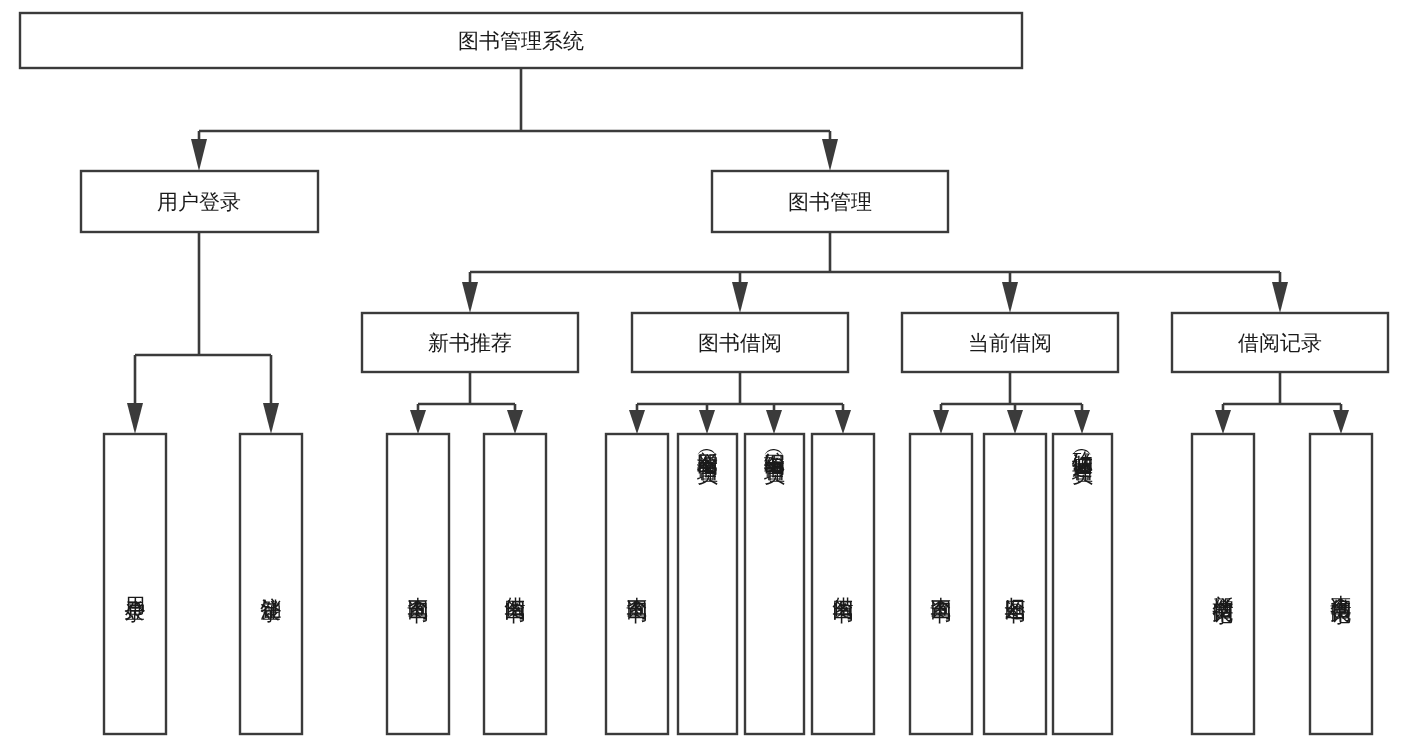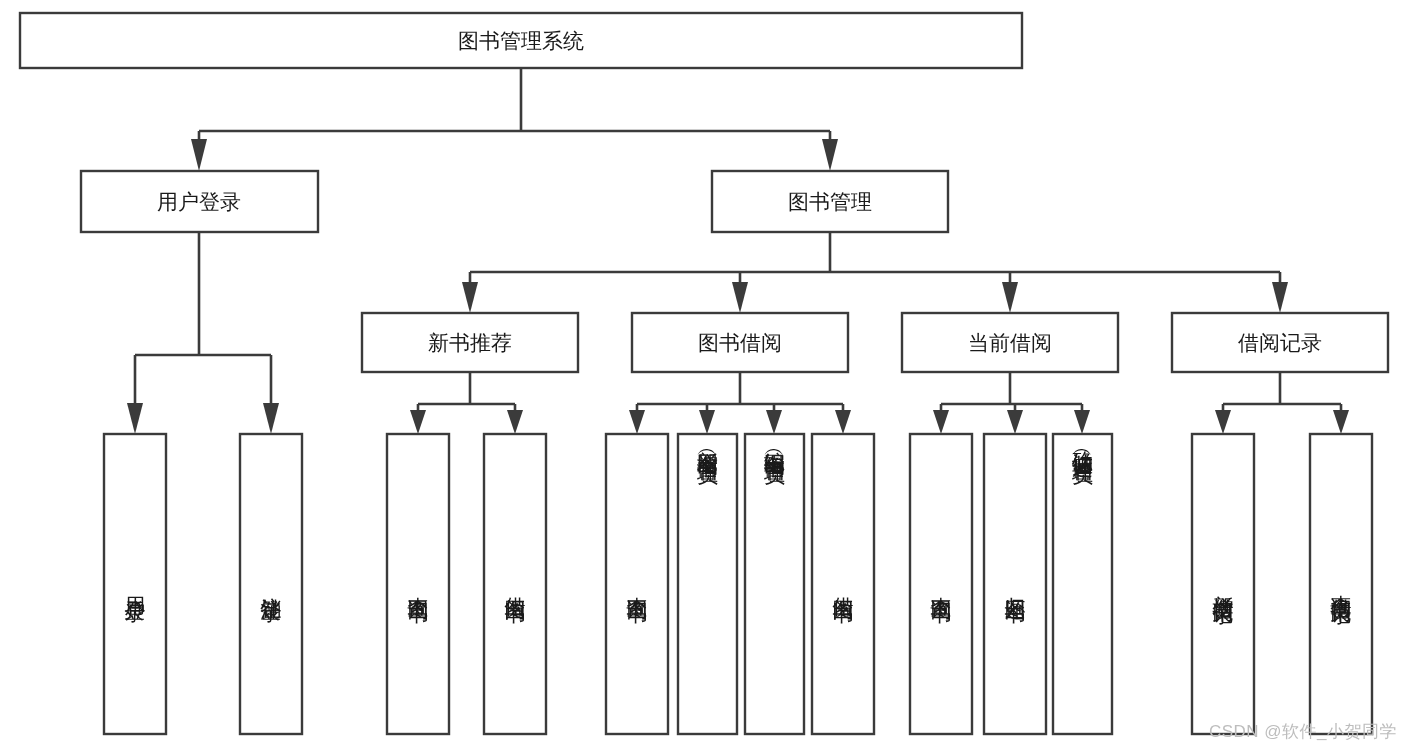--- a/index.html
+++ b/index.html
@@ -252,15 +252,14 @@
   <div class="leaf-label-wrap" style="left:1053px; top:434px; width:59px; height:300px; align-items:flex-start;">
     <span class="leaf-label">确认归还（管理员）</span>
   </div>
   <div class="leaf-label-wrap" style="left:1192px; top:434px; width:62px; height:300px;">
     <span class="leaf-label">新增借阅记录</span>
   </div>
   <div class="leaf-label-wrap" style="left:1310px; top:434px; width:62px; height:300px;">
     <span class="leaf-label">查询借阅记录</span>
   </div>
 
-  <div class="watermark">CSDN @软件_小贺同学</div>
 
 </div>
 
 </body></html>

